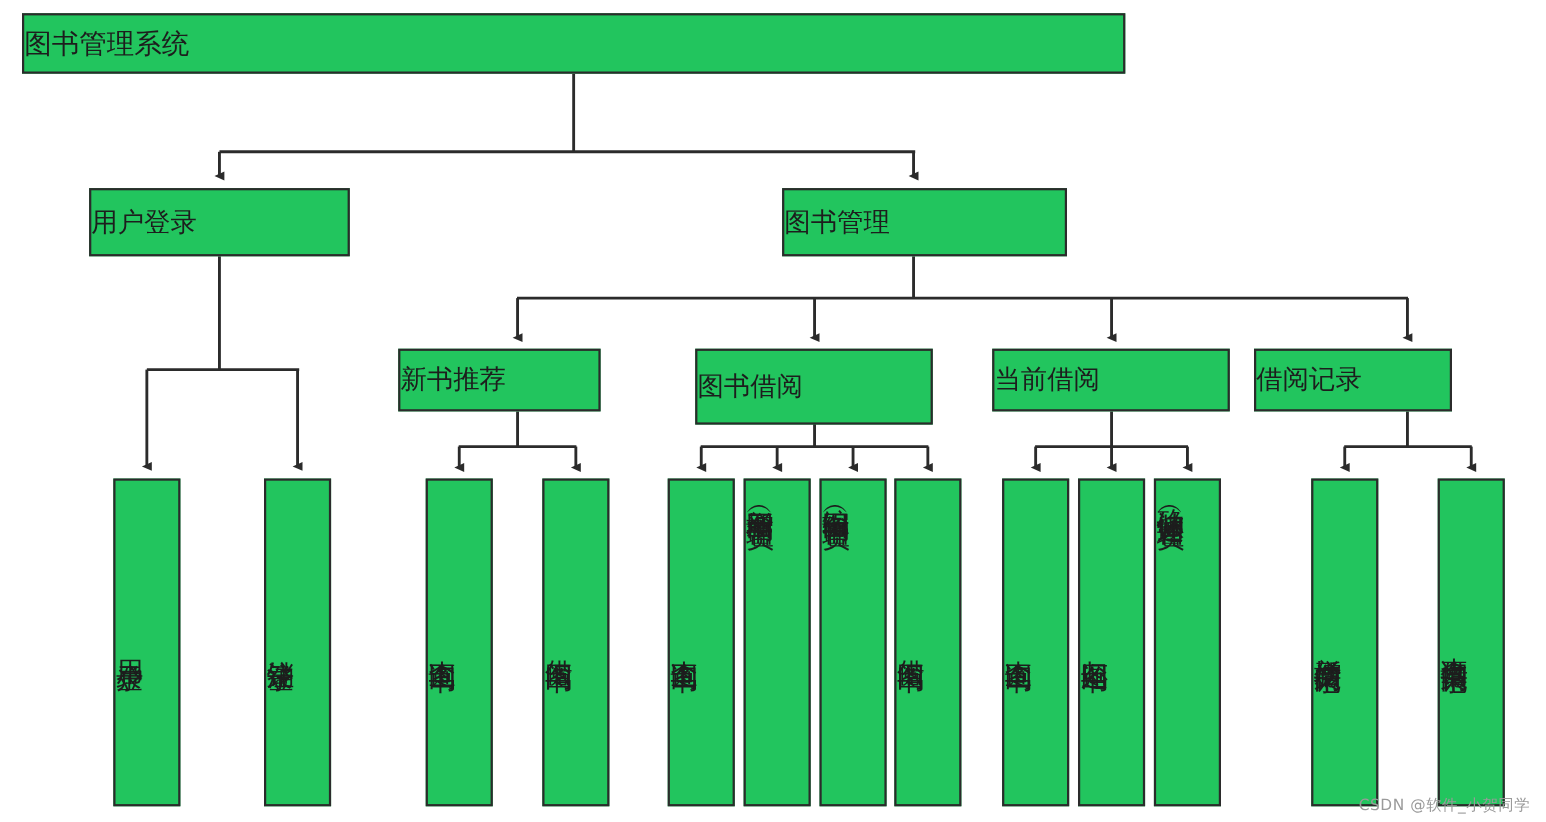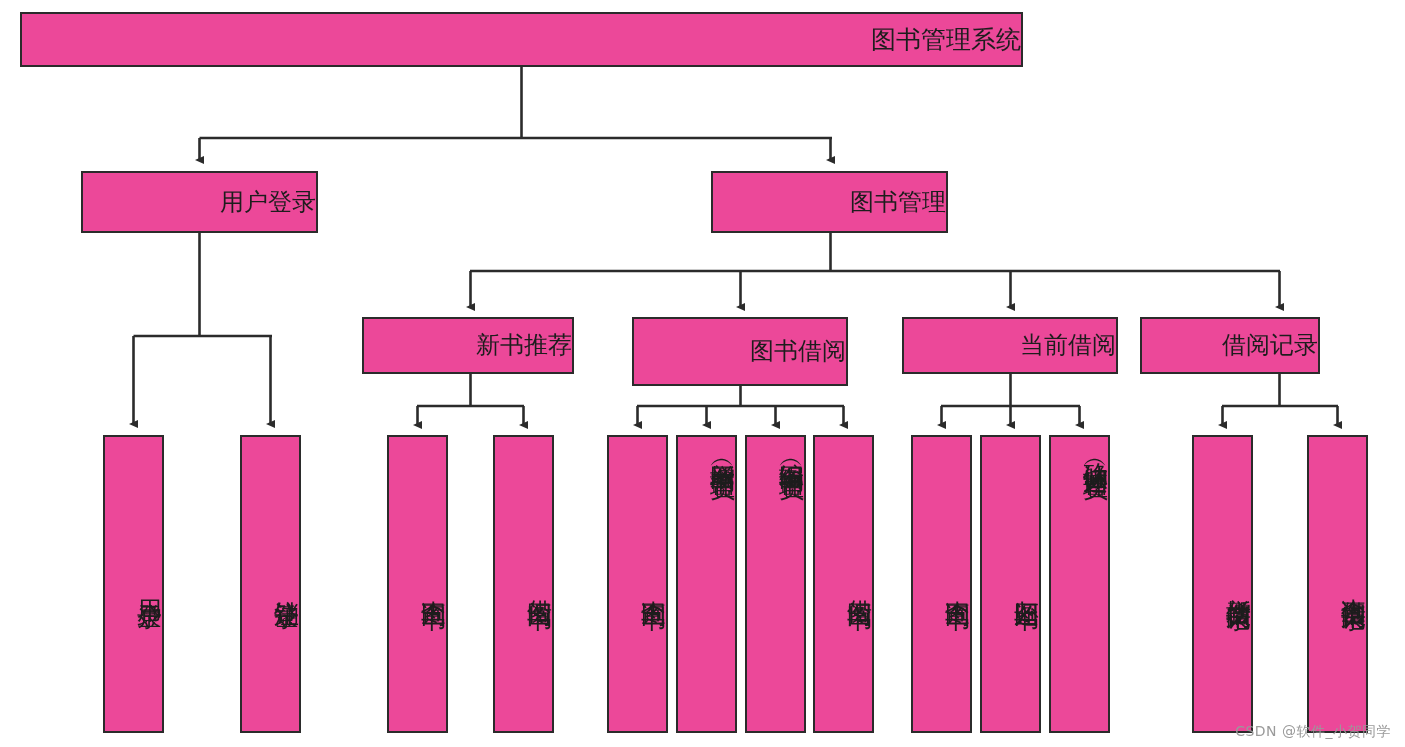--- a/index.html
+++ b/index.html
@@ -22,27 +22,26 @@
     position: absolute;
     left: 0;
     top: 0;
     width: 1405px;
     height: 747px;
     pointer-events: none;
   }
   .node {
     position: absolute;
     box-sizing: border-box;
-    background: #ec4899;
+    background: #22c55e;
     border: 2px solid #2b2b2b;
     display: flex;
     align-items: center;
-    justify-content: flex-end;
+    justify-content: flex-start;
     z-index: 2;
-    padding-left: 36px;
   }
   .node .label {
     color: #1d1d1d;
     text-align: center;
     line-height: 1.12;
     white-space: nowrap;
   }
   .node-root .label {
     font-size: 25px;
   }
@@ -138,25 +137,25 @@
     </g>
   </svg>
 
   <div class="node node-root" style="left:20px; top:12px; width:1003px; height:55px;">
     <span class="label">图书管理系统</span>
   </div>
 
   <div class="node node-l1" style="left:81px; top:171px; width:237px; height:62px;">
     <span class="label">用户登录</span>
   </div>
-  <div class="node node-l1" style="left:711px; top:171px; width:237px; height:62px;">
+  <div class="node node-l1" style="left:711px; top:171px; width:259px; height:62px;">
     <span class="label">图书管理</span>
   </div>
 
-  <div class="node node-l2" style="left:362px; top:317px; width:212px; height:57px;">
+  <div class="node node-l2" style="left:362px; top:317px; width:184px; height:57px;">
     <span class="label">新书推荐</span>
   </div>
   <div class="node node-l2" style="left:632px; top:317px; width:216px; height:69px;">
     <span class="label">图书借阅</span>
   </div>
   <div class="node node-l2" style="left:902px; top:317px; width:216px; height:57px;">
     <span class="label">当前借阅</span>
   </div>
   <div class="node node-l2" style="left:1140px; top:317px; width:180px; height:57px;">
     <span class="label">借阅记录</span>

